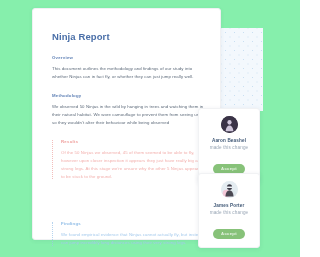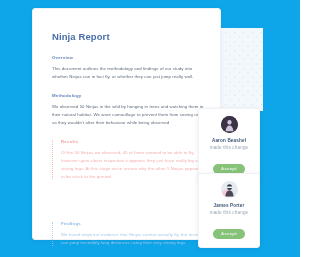--- a/index.html
+++ b/index.html
@@ -9,21 +9,21 @@
     height: 257px;
     overflow: hidden;
     background: #ffffff;
     font-family: "Liberation Sans", sans-serif;
   }
 
   #stage {
     position: relative;
     width: 300px;
     height: 257px;
-    background: #0ea5e9;
+    background: #86efac;
   }
 
   
   #dot-panel {
     position: absolute;
     left: 221px;
     top: 28px;
     width: 42px;
     height: 83px;
     background-color: #f3f8fd;

